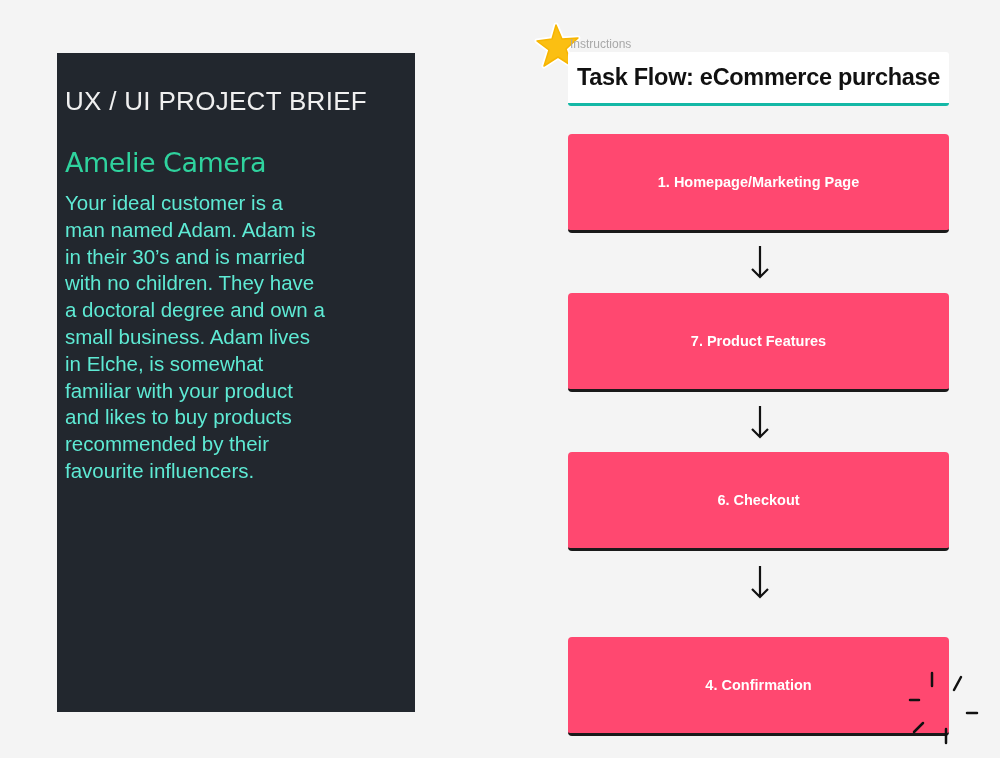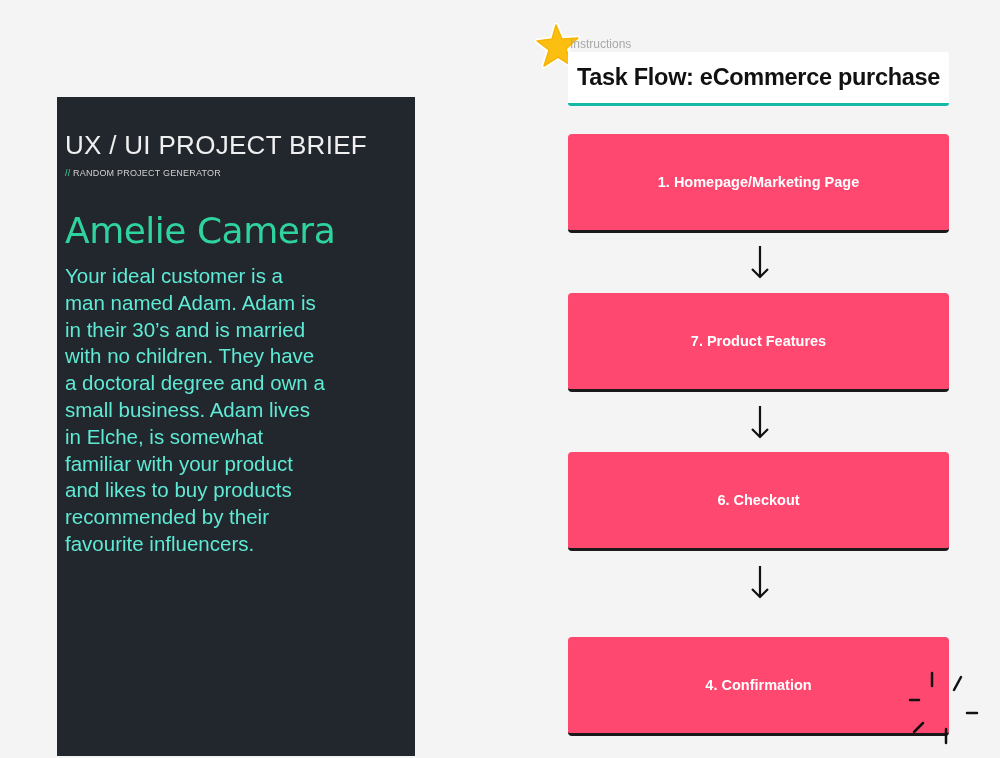--- a/index.html
+++ b/index.html
@@ -1,35 +1,34 @@
 <!DOCTYPE html>
 <html><head>
 <meta charset="utf-8">
 <style>
   html, body { margin:0; padding:0; }
   body { width:1000px; height:758px; background:#f4f4f4; position:relative; overflow:hidden; font-family:"Liberation Sans", sans-serif; }
-  .brief { position:absolute; left:57px; top:53px; width:358px; height:659px; background:#22272e; color:#e6e6e6; box-sizing:border-box; padding:35px 8px 0 8px;margin-top:44px; }
+  .brief { position:absolute; left:57px; top:53px; width:358px; height:659px; background:#22272e; color:#e6e6e6; box-sizing:border-box; padding:35px 8px 0 8px; }
   .brief h1 { margin:0; font-weight:400; font-size:26px; line-height:27px; color:#f0f0f0; letter-spacing:0.3px; }
   .brief .sub { margin-top:9px; font-size:9px; color:#d0d0d0; letter-spacing:0.2px; }
   .brief .sub .slash { color:#3fcf9c; }
-  .brief .name { margin-top:32px; font-size:36px; color:#2fd39e; font-family:"DejaVu Sans", sans-serif; letter-spacing:-0.5px; }
+  .brief .name { margin-top:32px; font-size:27px; color:#2fd39e; font-family:"DejaVu Sans", sans-serif; letter-spacing:-0.5px; }
   .brief .desc { margin-top:12px; font-size:20.5px; line-height:26.8px; color:#5eead4; width:260px; }
   .instr { position:absolute; left:570px; top:37px; font-size:12px; color:#a8a8a8;text-align:center; }
   .title-card { position:absolute; left:568px; top:52px; width:381px; height:54px; background:#fff; border-bottom:3px solid #14b8a6; border-radius:3px; box-sizing:border-box; display:flex; align-items:center; justify-content:center; font-weight:700; font-size:23.5px; color:#111; letter-spacing:-0.3px; }
   .step { position:absolute; left:568px; width:381px; height:99px; background:#ff4870; border-radius:4px; border-bottom:3px solid #1a1a1a; box-sizing:border-box; display:flex; align-items:center; justify-content:center; color:#fff; font-weight:700; font-size:14.5px;text-align:center; }
   .arrow { position:absolute; left:749px; width:22px; height:36px; }
   .star { position:absolute; left:534px; top:22px; width:50px; height:50px; }
   .spark { position:absolute; left:900px; top:665px; width:100px; height:93px; }
 </style>
 </head>
 <body>
 
 <div class="brief">
   <h1>UX / UI PROJECT BRIEF</h1>
-  <div class="sub"><span class="slash">//</span> <span>RANDOM PROJECT GENERATOR</span></div>
   <div class="name">Amelie Camera</div>
   <div class="desc">Your ideal customer is a man named Adam. Adam is in their 30’s and is married with no children. They have a doctoral degree and own a small business. Adam lives in Elche, is somewhat familiar with your product and likes to buy products recommended by their favourite influencers.</div>
 </div>
 
 <svg class="star" viewBox="0 0 50 50">
   <path d="M22 3 L28 17 L44 16 L32 27 L38 44 L24 35 L10 44 L15 28 L3 19 L18 17 Z" fill="#fff" stroke="#fff" stroke-width="5" stroke-linejoin="round"></path>
   <path d="M22 3 L28 17 L44 16 L32 27 L38 44 L24 35 L10 44 L15 28 L3 19 L18 17 Z" fill="#fbbf12" stroke="#f7b500" stroke-width="1.5" stroke-linejoin="round"></path>
 </svg>
 <div class="instr">Instructions</div>
 

